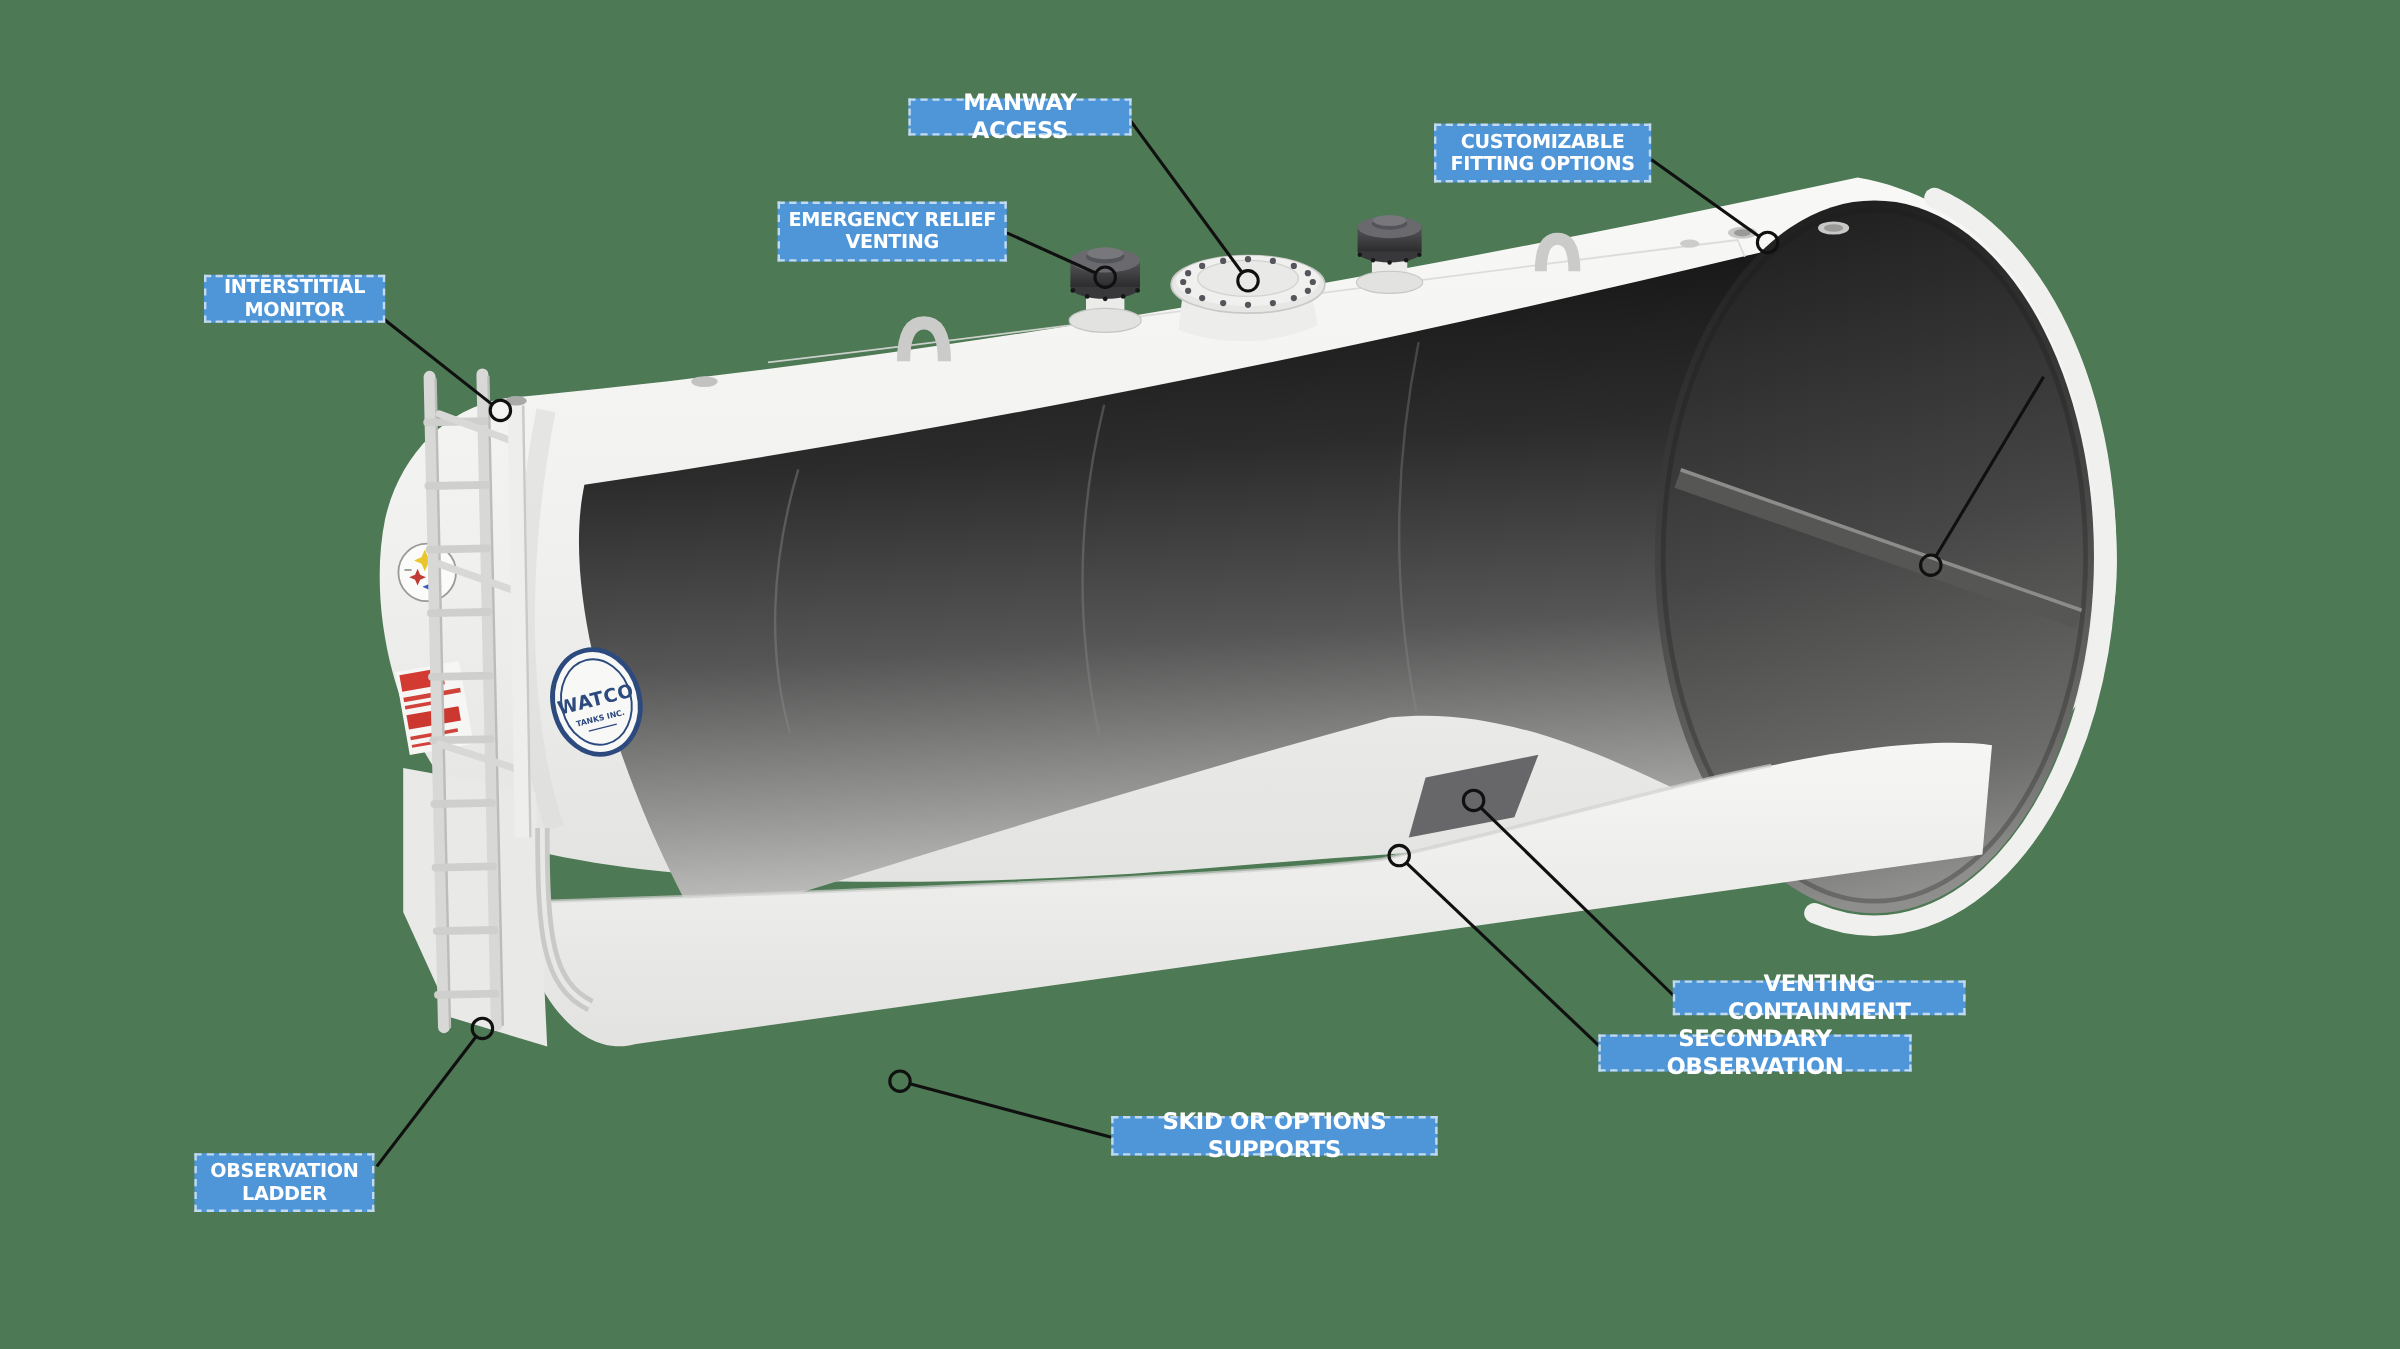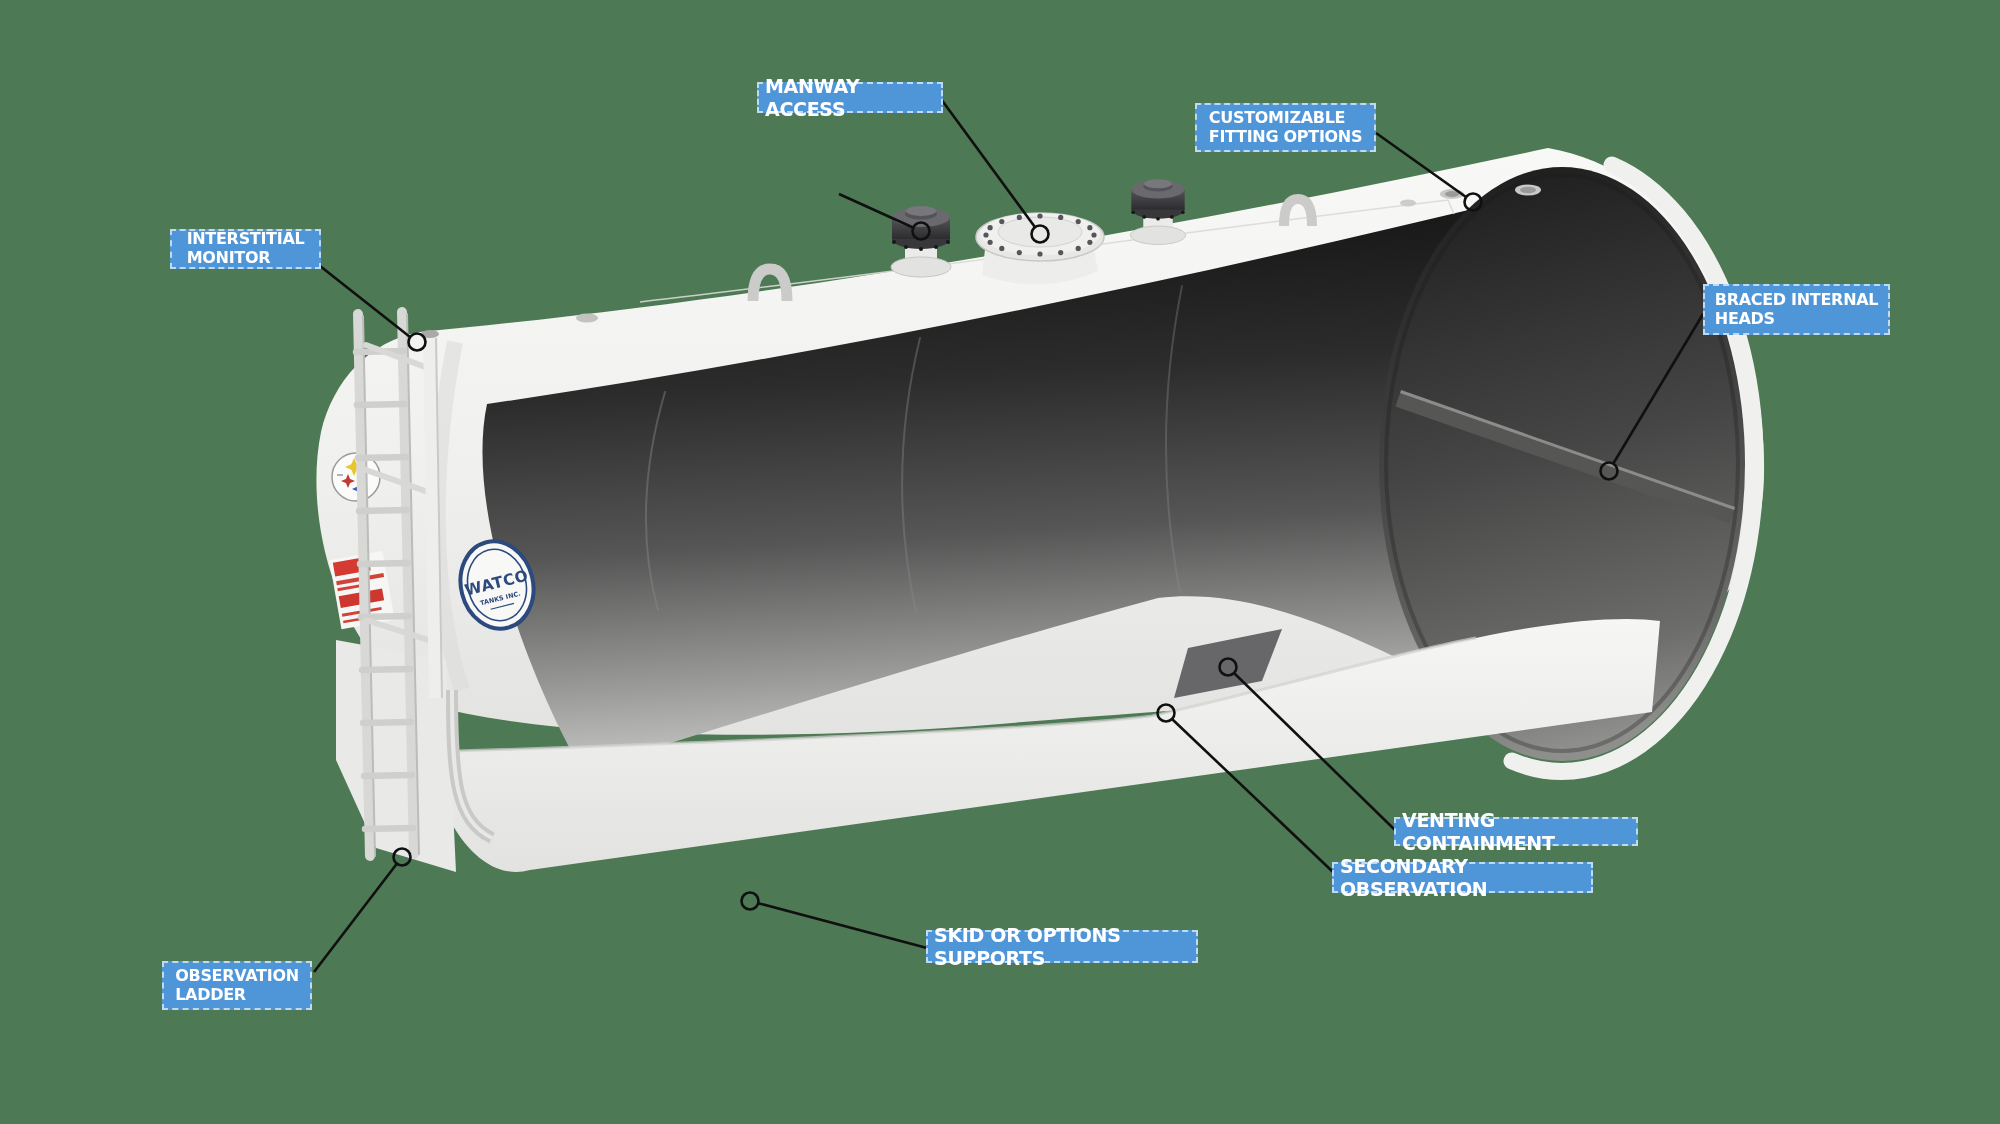--- a/index.html
+++ b/index.html
@@ -7,20 +7,21 @@
     width:2000px;height:1124px;overflow:hidden;
     background:#4d7954;
     font-family:"DejaVu Sans","Liberation Sans",sans-serif;
   }
   .scene{position:relative;width:2000px;height:1124px;}
   .scene svg{position:absolute;left:0;top:0;}
   .callout{
     position:absolute;
     box-sizing:border-box;
     display:flex;align-items:center;justify-content:center;
+    text-align:center;
     white-space:pre-line;
     background:#4f96d8;
     color:#ffffff;
     font-weight:700;
     letter-spacing:-0.3px;
     line-height:1.18;
     border:2px dashed rgba(255,255,255,0.65);
     padding:2px 6px;
   }
   .fs19{font-size:19px;}
@@ -287,28 +288,28 @@
       <g>
         <line x1="314" y1="972" x2="396.8" y2="863.7"></line>
         <circle cx="402" cy="857" r="8.5"></circle>
       </g>
     </g>
   </svg>
 
   <div id="cl-interstitial" class="callout fs18">INTERSTITIAL
 MONITOR</div>
 
+  <div id="cl-erv" class="callout fs18">EMERGENCY RELIEF
+VENTING</div>
 
   <div id="cl-manway" class="callout fs19">MANWAY ACCESS</div>
 
   <div id="cl-custom" class="callout fs18">CUSTOMIZABLE
 FITTING OPTIONS</div>
 
-  <div id="cl-braced" class="callout fs18">BRACED INTERNAL
-HEADS</div>
 
   <div id="cl-primary" class="callout fs19">VENTING CONTAINMENT</div>
 
   <div id="cl-secondary" class="callout fs19">SECONDARY OBSERVATION</div>
 
   <div id="cl-skid" class="callout fs19">SKID OR OPTIONS SUPPORTS</div>
 
   <div id="cl-observation" class="callout fs18">OBSERVATION
 LADDER</div>
 </div>

